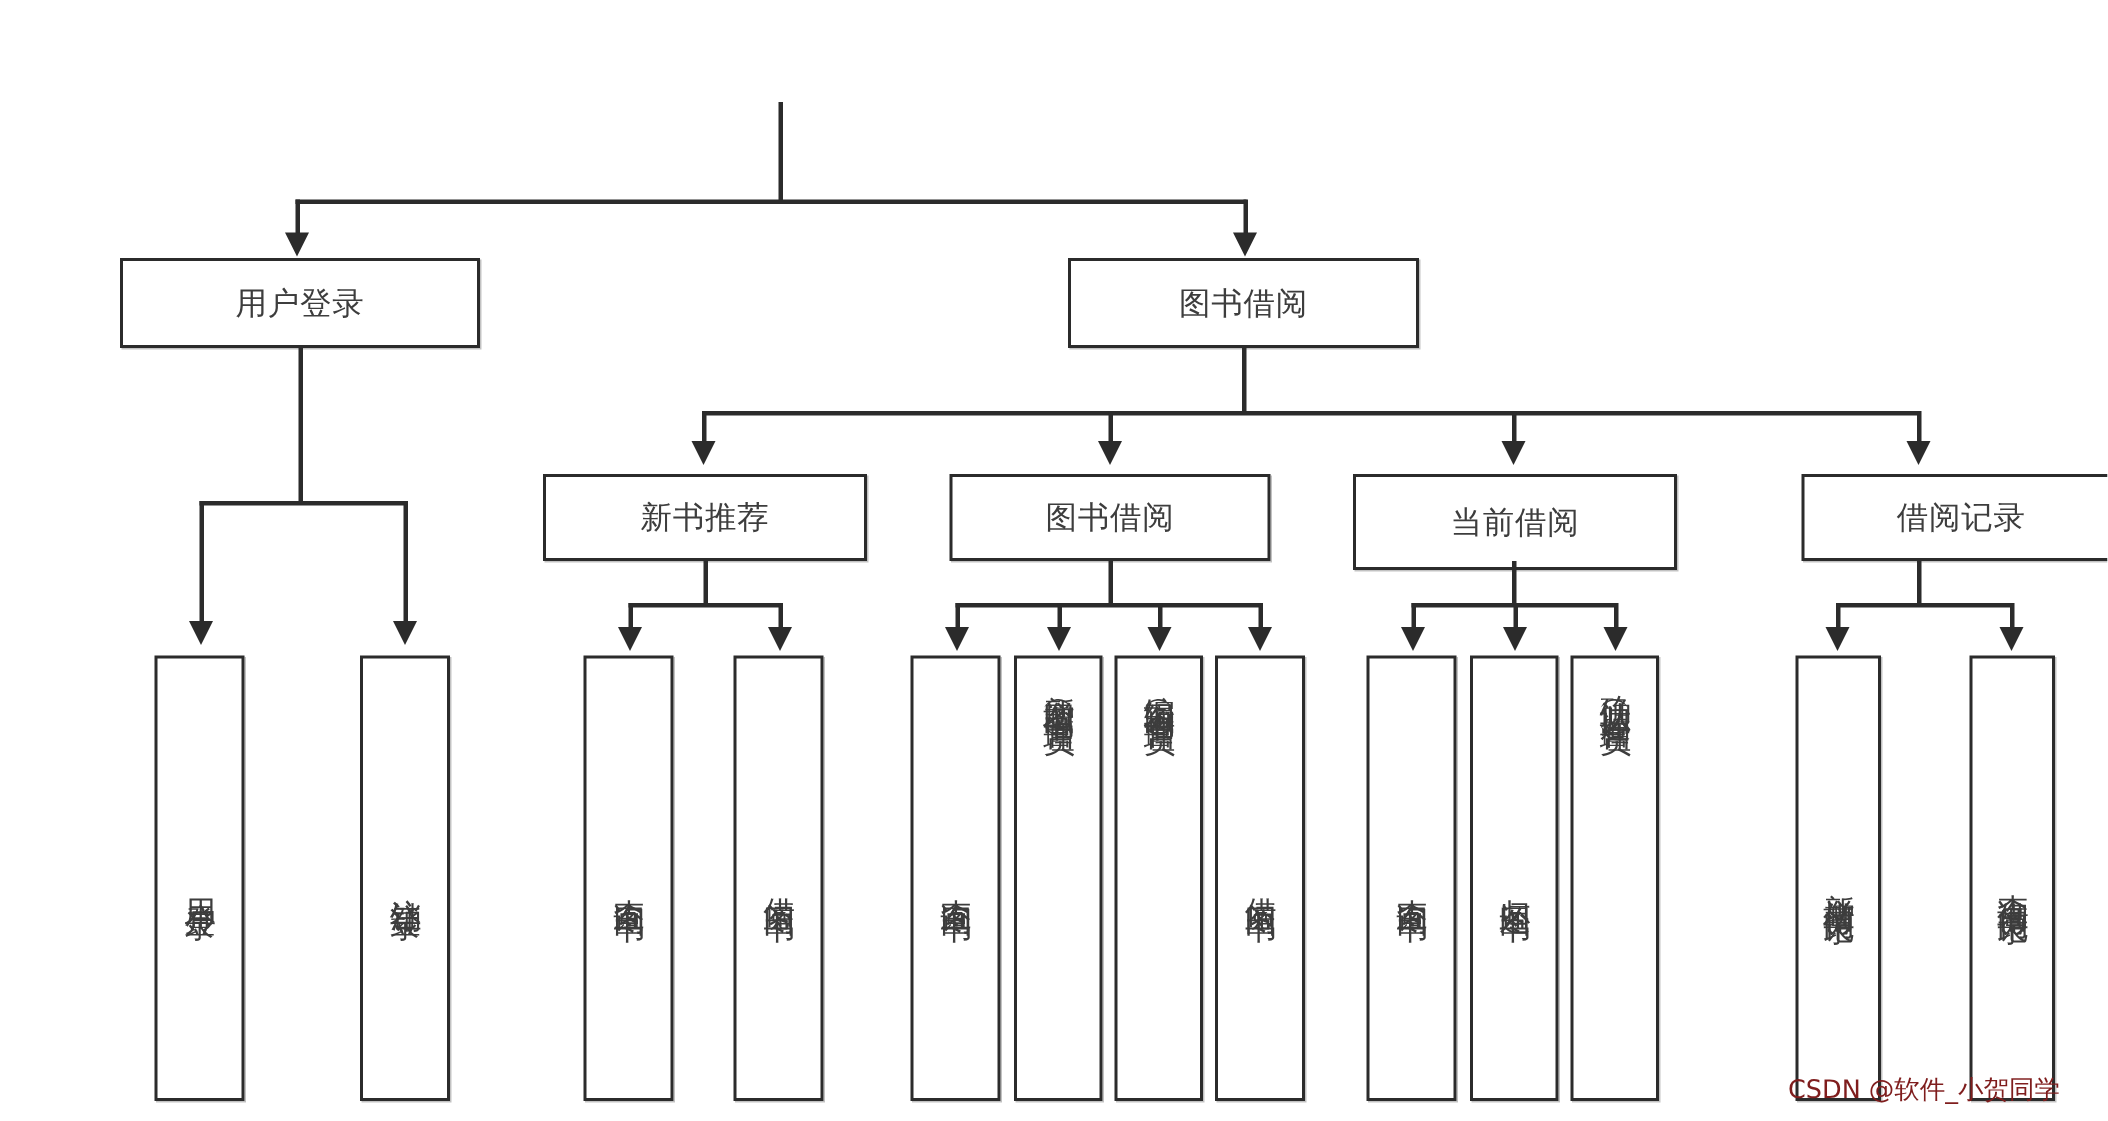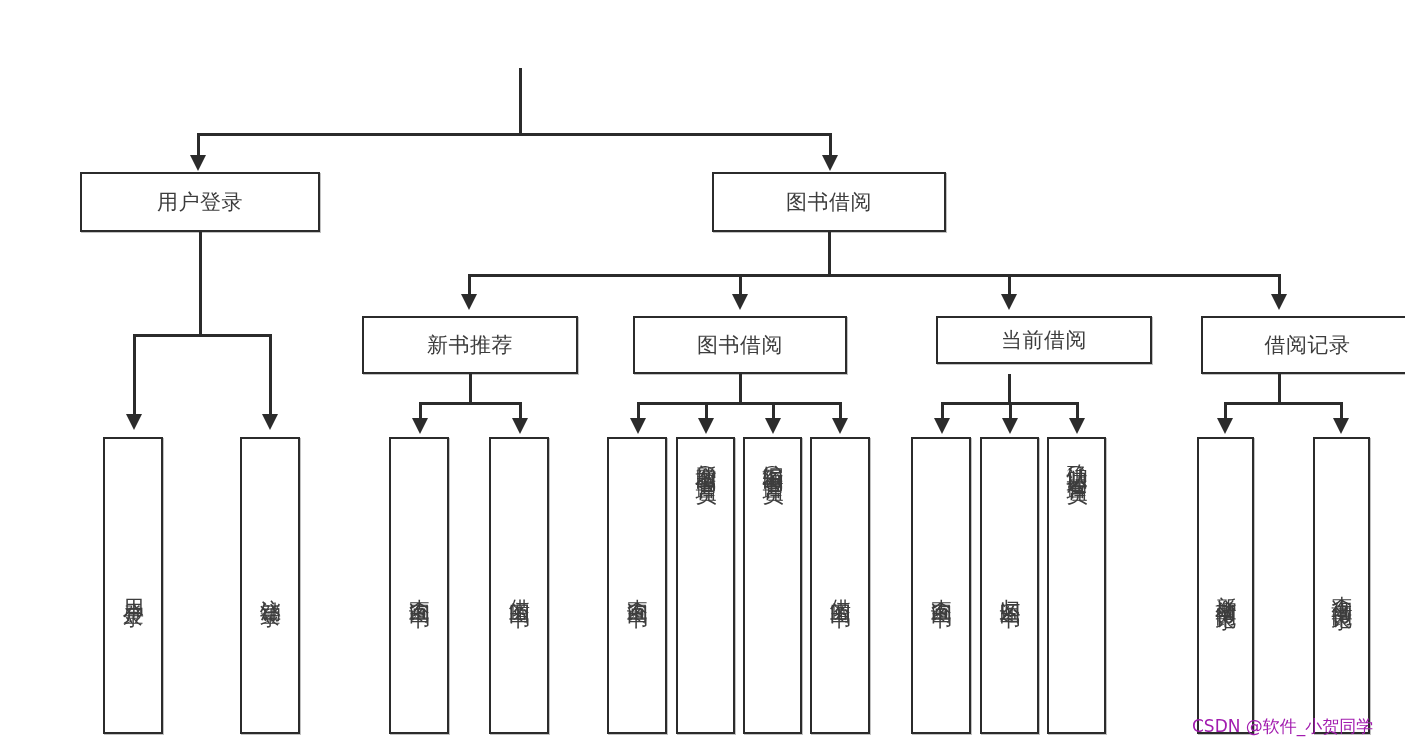--- a/index.html
+++ b/index.html
@@ -58,21 +58,21 @@
   .arrow{
     position:absolute;
     width:0;height:0;
     border-left:8px solid transparent;
     border-right:8px solid transparent;
     border-top:16px solid #2b2b2b;
   }
   
   #watermark{
     position:absolute;
-    color:#a21caf;
+    color:#7f1d1d;
     font-size:17px;
     white-space:nowrap;
     user-select:none;
   }
 </style>
 </head>
 <body>
 
 <div id="canvas">
 
@@ -108,21 +108,21 @@
   <div class="arrow" style="left:1001px;top:294px;"></div>
   <div class="seg v" style="left:1278px;top:274px;height:22px;"></div>
   <div class="arrow" style="left:1271px;top:294px;"></div>
 
   <div class="node h" style="left:633px;top:316px;width:214px;height:58px;">
     <span class="lbl">图书借阅</span>
   </div>
   <div class="node h" style="left:362px;top:316px;width:216px;height:58px;">
     <span class="lbl">新书推荐</span>
   </div>
-  <div class="node h" style="left:936px;top:316px;width:216px;height:48px;">
+  <div class="node h" style="left:902px;top:316px;width:216px;height:64px;">
     <span class="lbl">当前借阅</span>
   </div>
   <div class="node h" style="left:1172px;top:316px;width:213px;height:58px;margin-left:29px;">
     <span class="lbl">借阅记录</span>
   </div>
 
   <div class="seg v" style="left:469px;top:374px;height:30px;"></div>
   <div class="seg h" style="left:419px;top:402px;width:102px;"></div>
   <div class="seg v" style="left:419px;top:402px;height:18px;"></div>
   <div class="arrow" style="left:412px;top:418px;"></div>

